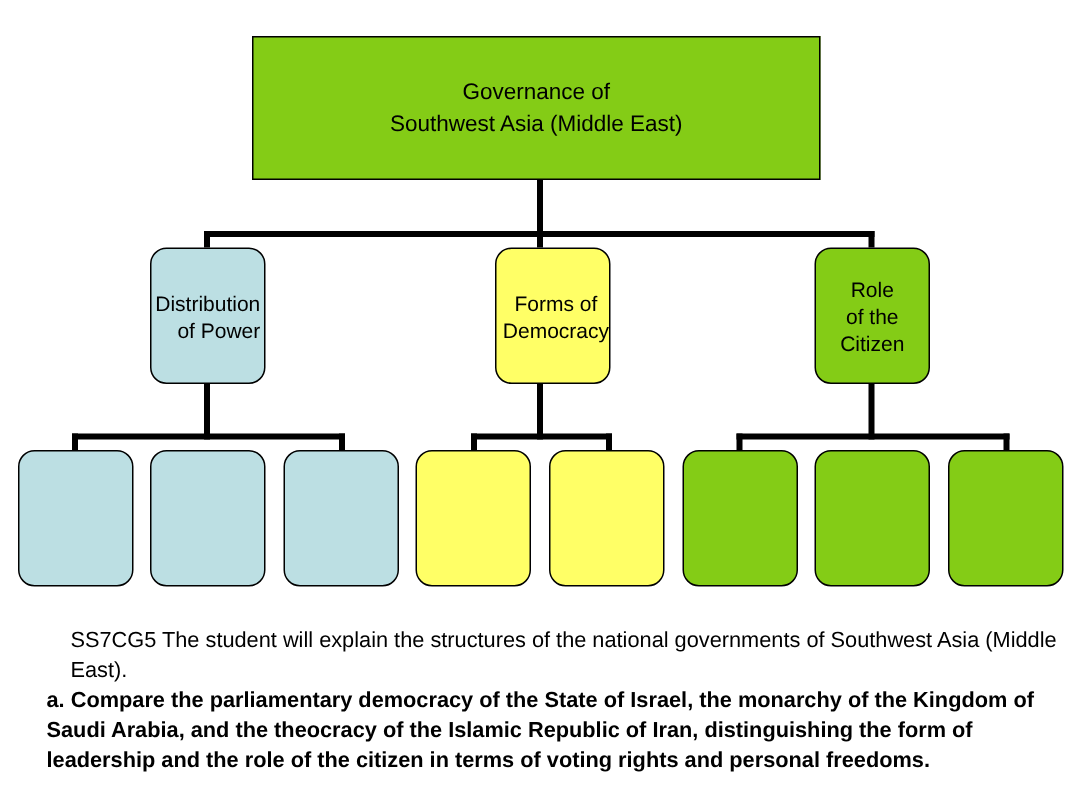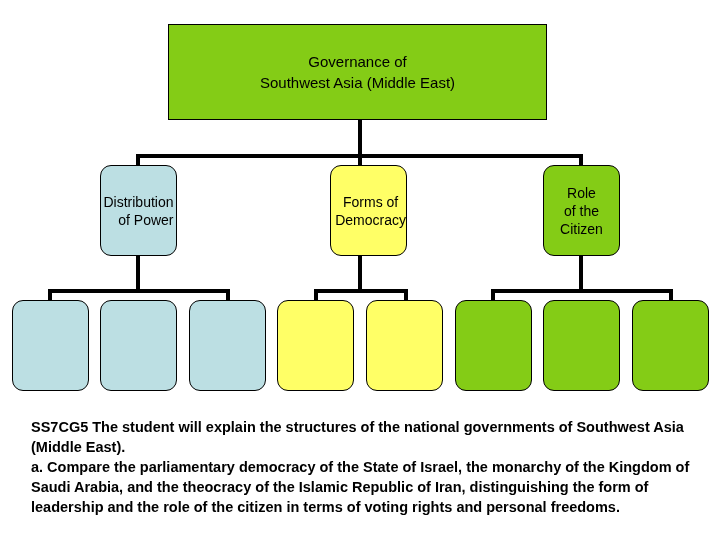--- a/index.html
+++ b/index.html
@@ -46,21 +46,21 @@
 
     .lvl2 { top: 165px; width: 77px; height: 91px; }
     .lvl3 { top: 300px; width: 77px; height: 91px; }
 
     .standard {
       left: 31px; top: 417px; width: 680px;
       font-size: 14.5px;
       line-height: 20px;
       color: #000;
     }
-    .standard .title { font-weight: bold; display: block; }
+    .standard .title { font-weight: normal; display: block; margin-left: 16px; }
     .standard .body { display: block; font-weight: bold; }
   </style>
 </head>
 <body>
 
 <div class="abs top-box">
   <div>
     <div>Governance of</div>
     <div>Southwest Asia (Middle East)</div>
   </div>

